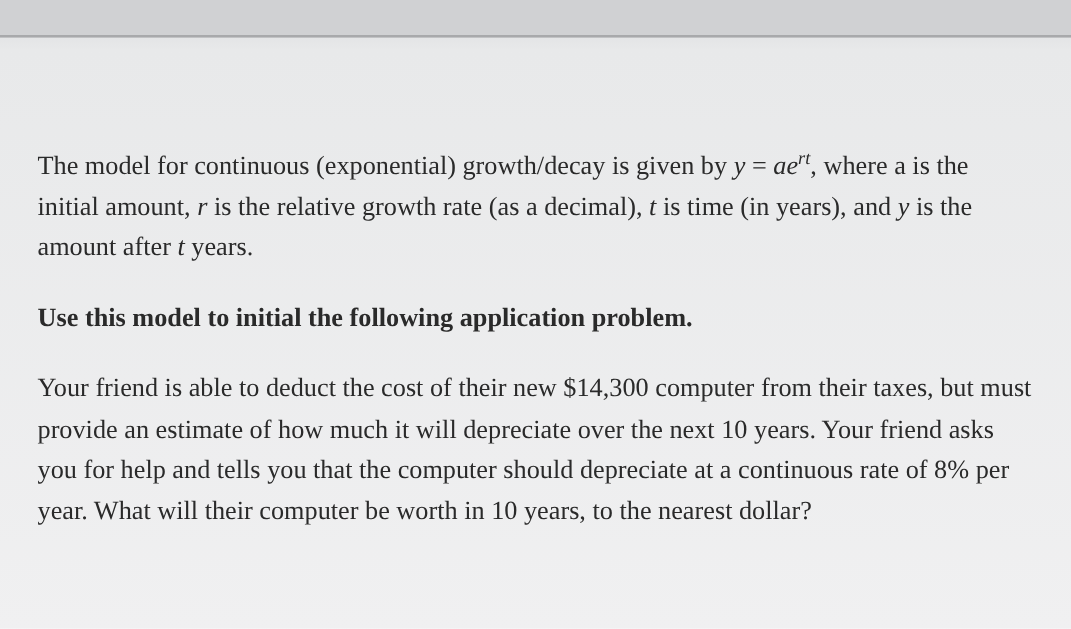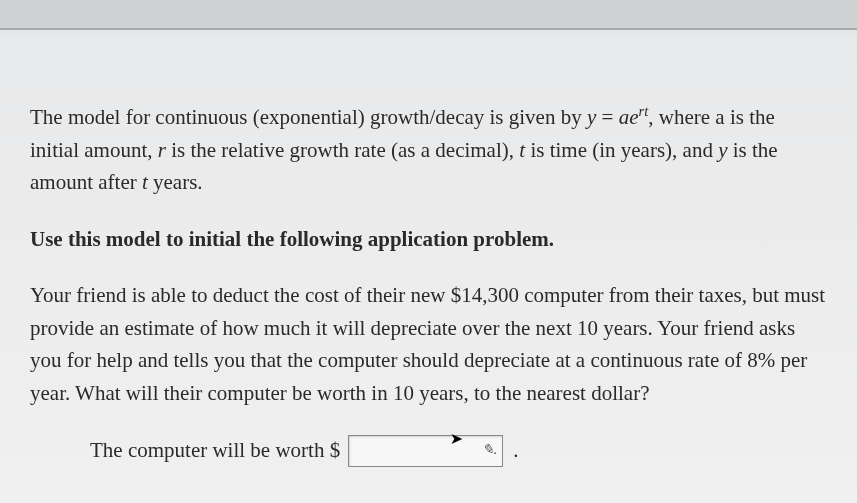--- a/index.html
+++ b/index.html
@@ -20,20 +20,21 @@
       width: 100%;
       height: 30px;
       background: #d0d1d3;
       border-bottom: 2px solid #a8a9ab;
     }
     .content {
       padding: 70px 30px 20px 30px;
       font-size: 21px;
       line-height: 1.55;
       color: #2a2a2a;
+      margin-top: 16px;
     }
     .paragraph {
       margin-bottom: 24px;
     }
     .instruction {
       margin-bottom: 24px;
       font-weight: 400;
     }
     .instruction-bold {
       font-weight: 600;
@@ -108,23 +109,14 @@
   </div>
 
   <div class="paragraph instruction">
     <span class="instruction-bold">Use this model to initial the following application problem.</span>
   </div>
 
   <div class="paragraph">
     <span>Your friend is able to deduct the cost of their new $14,300 computer from their taxes, but must provide an estimate of how much it will depreciate over the next 10 years. Your friend asks you for help and tells you that the computer should depreciate at a continuous rate of 8% per year. What will their computer be worth in 10 years, to the nearest dollar?</span>
   </div>
 
-  <div class="answer-row">
-    <span class="answer-text">The computer will be worth $</span>
-    <span class="input-wrapper">
-      <input type="text" class="answer-input" value="" style="">
-      <span class="cursor-arrow">➤</span>
-      <span class="edit-icon">✎.</span>
-    </span>
-    <span class="period">.</span>
-  </div>
 
 </div>
 
 </body></html>

